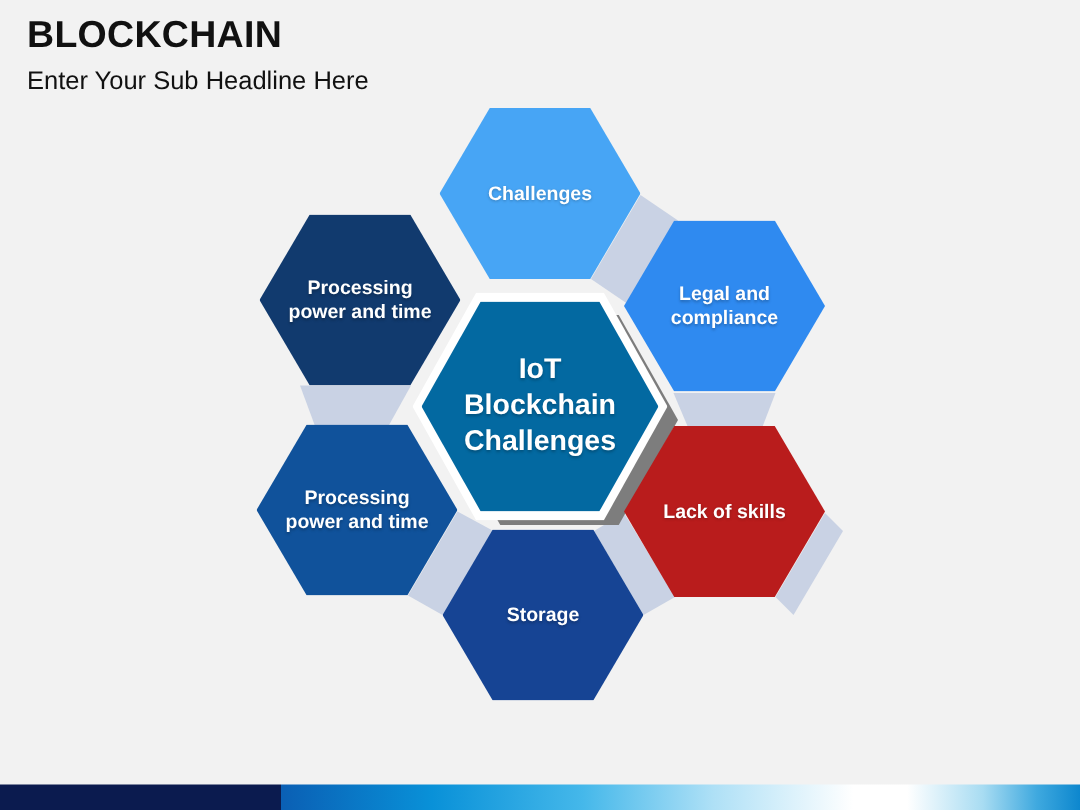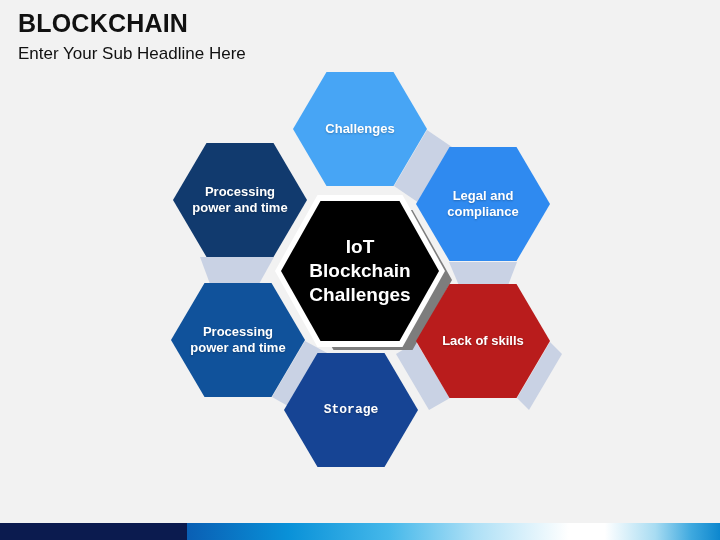--- a/index.html
+++ b/index.html
@@ -23,21 +23,21 @@
     display:flex;align-items:center;justify-content:center;text-align:center;
   }
   .hex-outer{width:134px;height:114px;}
   .hex-label{
     width:96px;color:#FFFFFF;font-size:13px;font-weight:700;line-height:1.25;
     text-shadow:0 1px 2px rgba(0,0,0,0.25);
   }
   .hex-top{left:293px;top:72px;}
   .hex-top-right{left:416px;top:147px;}
   .hex-bottom-right{left:416px;top:284px;}
-  .hex-bottom{left:284px;top:353px;font-family:Liberation Mono, monospace;}
+  .hex-bottom{left:295px;top:353px;}
   .hex-bottom-left{left:171px;top:283px;}
   .hex-top-left{left:173px;top:143px;}
   .hex-center-border{left:275px;top:195px;width:170px;height:152px;z-index:3;}
   .hex-center{left:281px;top:201px;width:158px;height:140px;z-index:4;}
   .center-label{
     color:#FFFFFF;font-size:19px;font-weight:700;line-height:1.25;
     white-space:pre-line;text-shadow:0 1px 2px rgba(0,0,0,0.25);
   }
   .footer-bar{
     position:absolute;left:0;top:523px;width:720px;height:17px;z-index:3;
@@ -83,21 +83,21 @@
   <div class="hex hex-outer hex-bottom-left" style="background-color: rgb(16, 82, 155);">
     <span class="hex-label">Processing power and time</span>
   </div>
 
   <div class="hex hex-outer hex-top-left" style="background-color: rgb(17, 58, 110);">
     <span class="hex-label">Processing power and time</span>
   </div>
 
   <div class="hex hex-center-border" style="background-color: rgb(255, 255, 255);"></div>
 
-  <div class="hex hex-center" style="background-color: #000000;">
+  <div class="hex hex-center" style="background-color: #0369a1;">
     <span class="center-label">IoT
 Blockchain
 Challenges</span>
   </div>
 
 </div>
 
 <div class="footer-bar" style="background: linear-gradient(90deg, rgb(11, 27, 79) 0%, rgb(11, 27, 79) 26%, rgb(10, 95, 180) 26%, rgb(9, 145, 216) 40%, rgb(69, 184, 234) 54%, rgb(174, 224, 246) 66%, rgb(255, 255, 255) 79%, rgb(255, 255, 255) 84%, rgb(168, 220, 242) 91%, rgb(63, 169, 223) 96%, rgb(13, 135, 206) 100%);"></div>
 
 </body></html>

